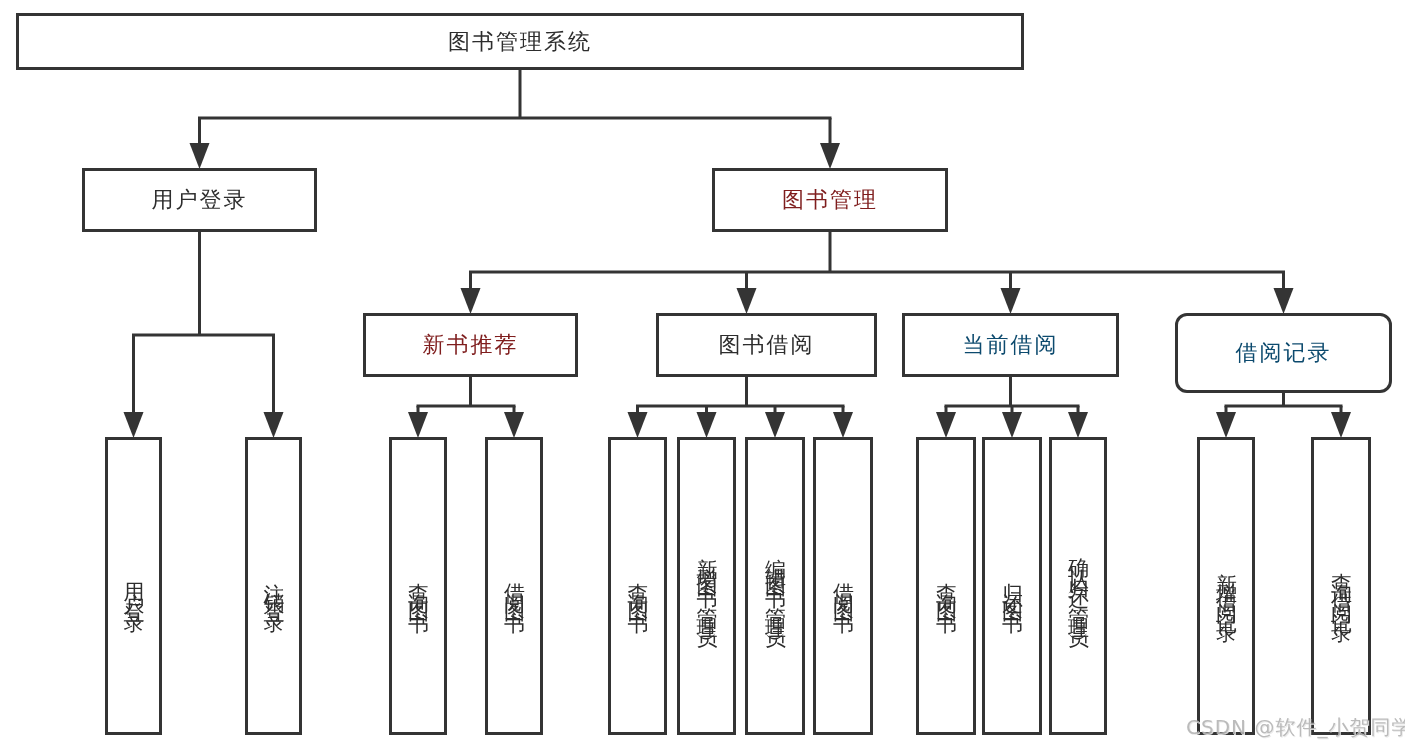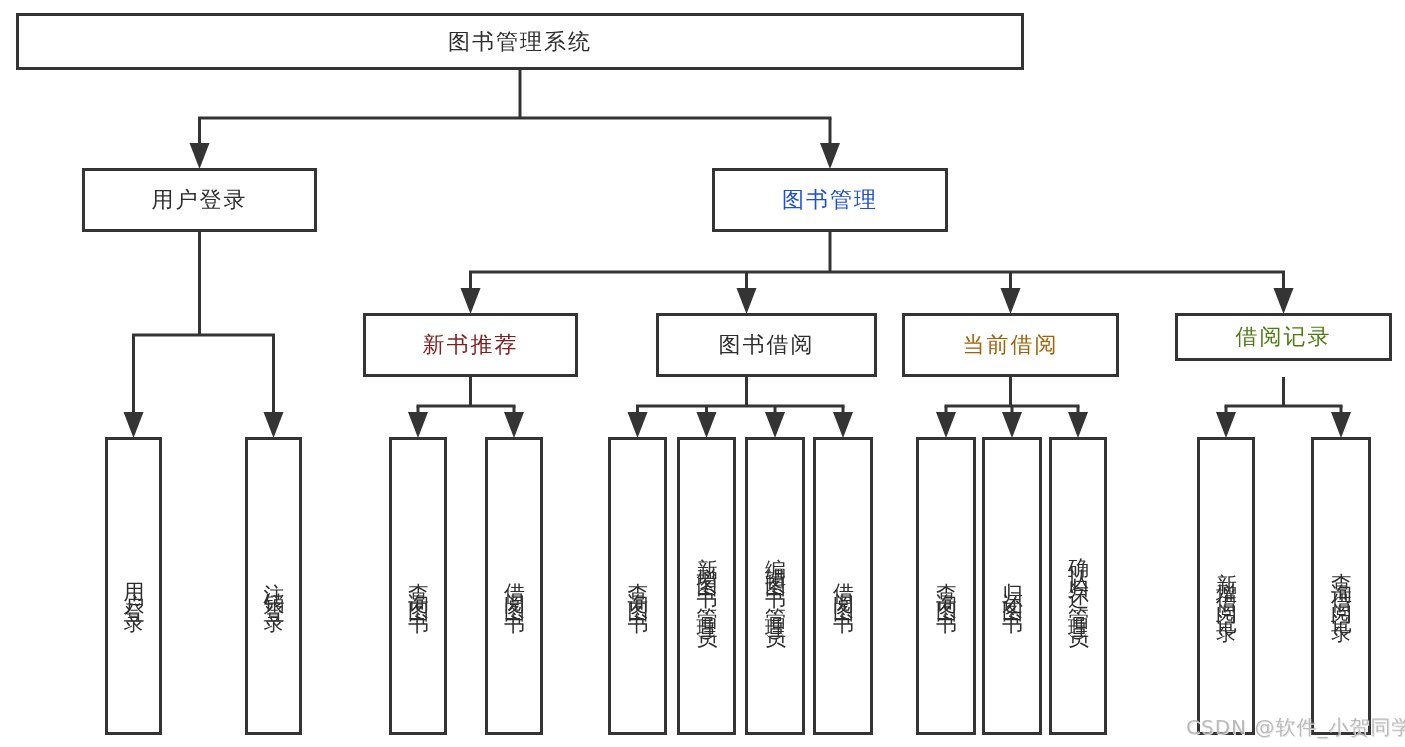--- a/index.html
+++ b/index.html
@@ -118,33 +118,33 @@
       <line x1="1341" y1="406" x2="1341" y2="419" stroke="#343434" stroke-width="3"></line>
       <polygon points="1331,412 1351,412 1341,438" fill="#343434"></polygon>
     </svg>
   <div id="watermark" style="color: rgb(180, 180, 180);">CSDN @软件_小贺同学</div>
 <div class="node h" style="left: 16px; top: 13px; width: 1008px; height: 57px; border-color: rgb(52, 52, 52); color: rgb(45, 45, 45);">
       <span>图书管理系统</span>
     </div>
     <div class="node h" style="left: 82px; top: 168px; width: 235px; height: 64px; border-color: rgb(52, 52, 52); color: rgb(45, 45, 45);">
       <span>用户登录</span>
     </div>
-    <div class="node h" style="left: 712px; top: 168px; width: 236px; height: 64px; border-color: rgb(52, 52, 52); color: #1d4ed8;">
+    <div class="node h" style="left: 712px; top: 168px; width: 236px; height: 64px; border-color: rgb(52, 52, 52); color: #7f1d1d;">
       <span>图书管理</span>
     </div>
     <div class="node h" style="left: 363px; top: 313px; width: 215px; height: 64px; border-color: rgb(52, 52, 52); color: #7f1d1d;">
       <span>新书推荐</span>
     </div>
     <div class="node h" style="left: 656px; top: 313px; width: 221px; height: 64px; border-color: rgb(52, 52, 52); color: rgb(45, 45, 45);">
       <span>图书借阅</span>
     </div>
-    <div class="node h" style="left: 902px; top: 313px; width: 217px; height: 64px; border-color: rgb(52, 52, 52); color: #a16207;">
+    <div class="node h" style="left: 902px; top: 313px; width: 217px; height: 64px; border-color: rgb(52, 52, 52); color: #0c4a6e;">
       <span>当前借阅</span>
     </div>
-    <div class="node h" style="left: 1175px; top: 313px; width: 217px; height: 48px; border-color: rgb(52, 52, 52); color: #4d7c0f;">
+    <div class="node h" style="left: 1175px; top: 313px; width: 217px; height: 80px; border-color: rgb(52, 52, 52); color: #0c4a6e; border-radius: 12px;">
       <span>借阅记录</span>
     </div>
     <div class="node v" style="left: 105px; top: 437px; width: 57px; height: 298px; border-color: rgb(52, 52, 52); color: rgb(45, 45, 45);">
       <span>用户登录</span>
     </div>
     <div class="node v" style="left: 245px; top: 437px; width: 57px; height: 298px; border-color: rgb(52, 52, 52); color: rgb(45, 45, 45);">
       <span>注销登录</span>
     </div>
     <div class="node v" style="left: 389px; top: 437px; width: 58px; height: 298px; border-color: rgb(52, 52, 52); color: rgb(45, 45, 45);">
       <span>查询图书</span>

